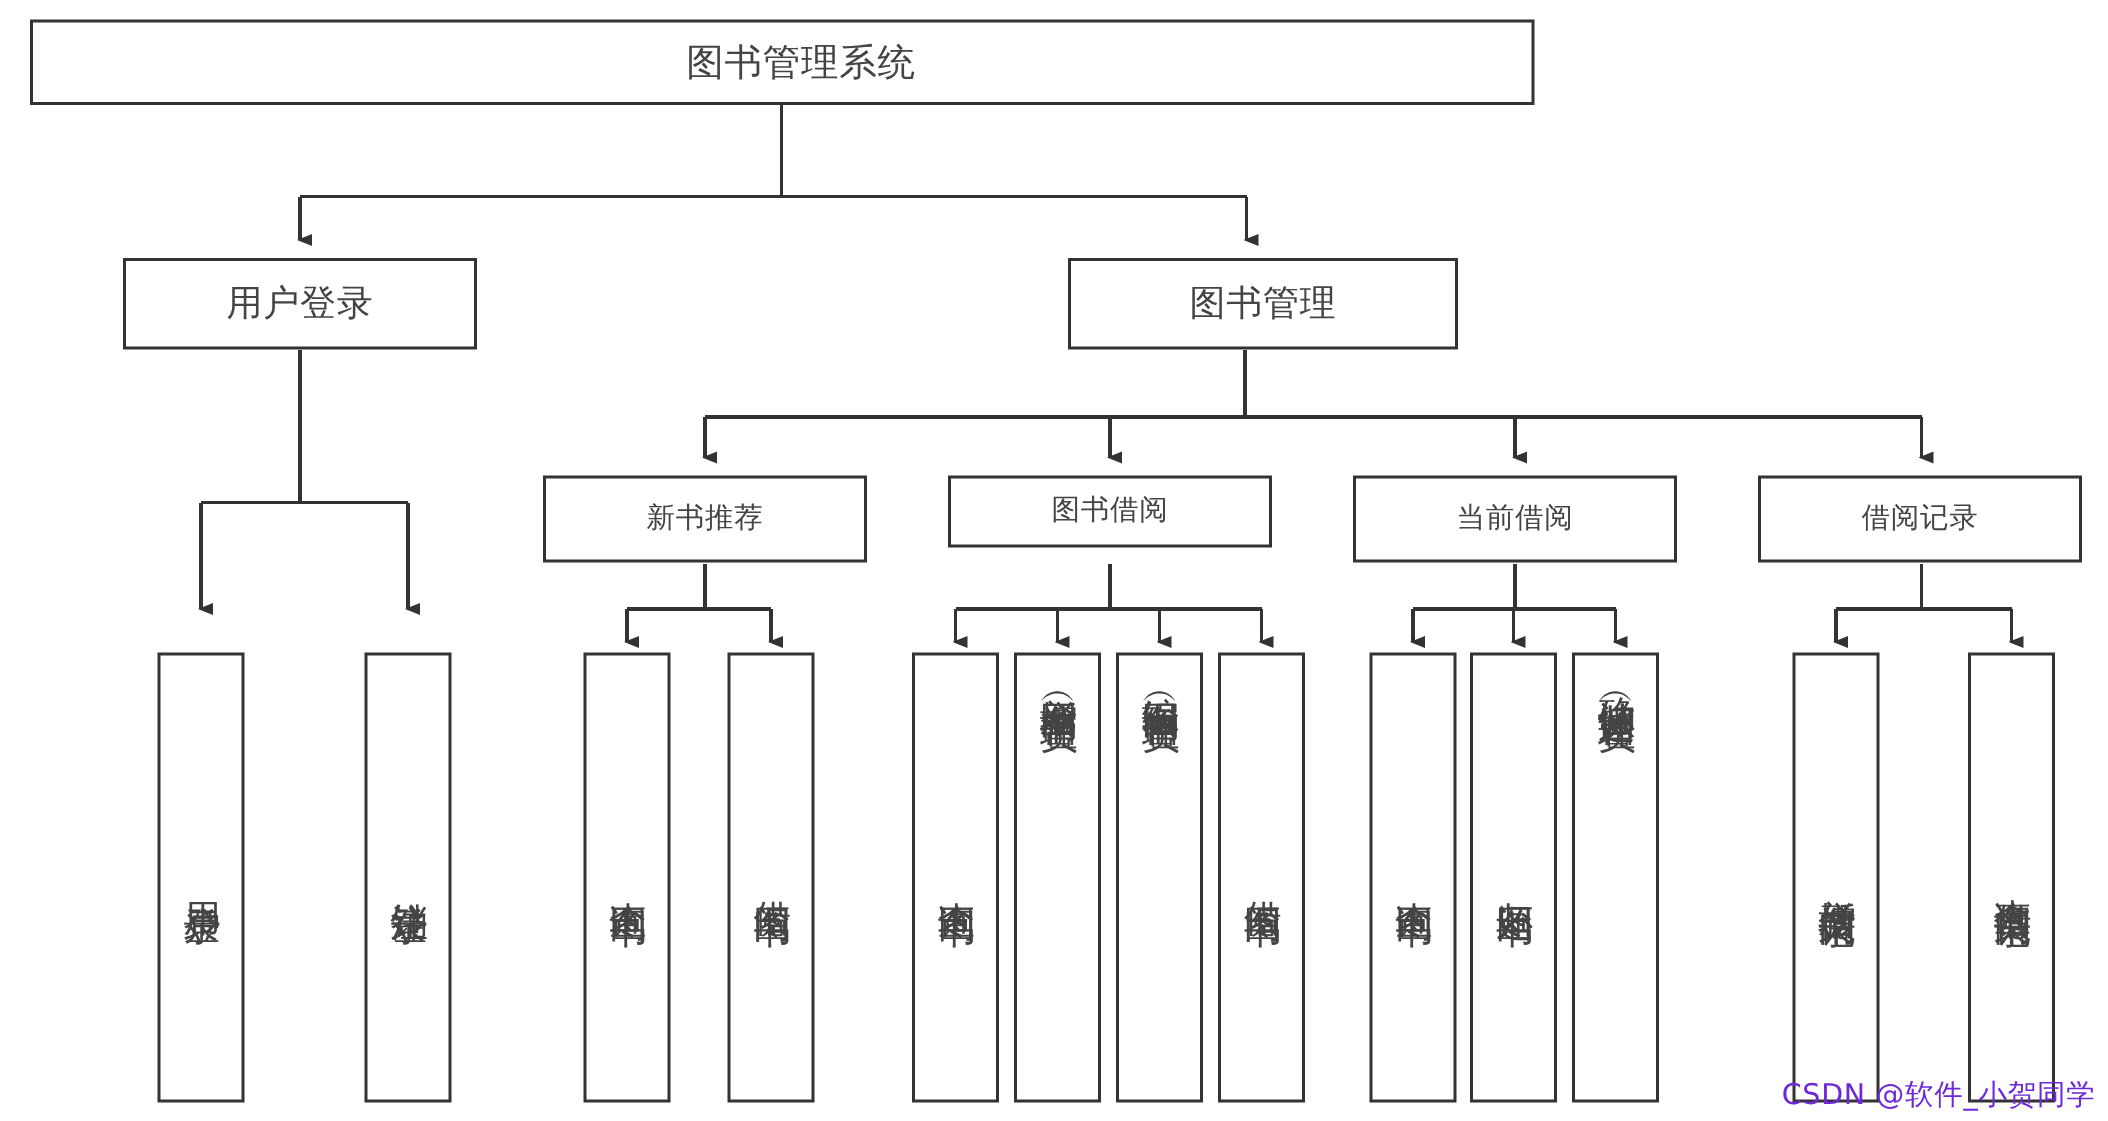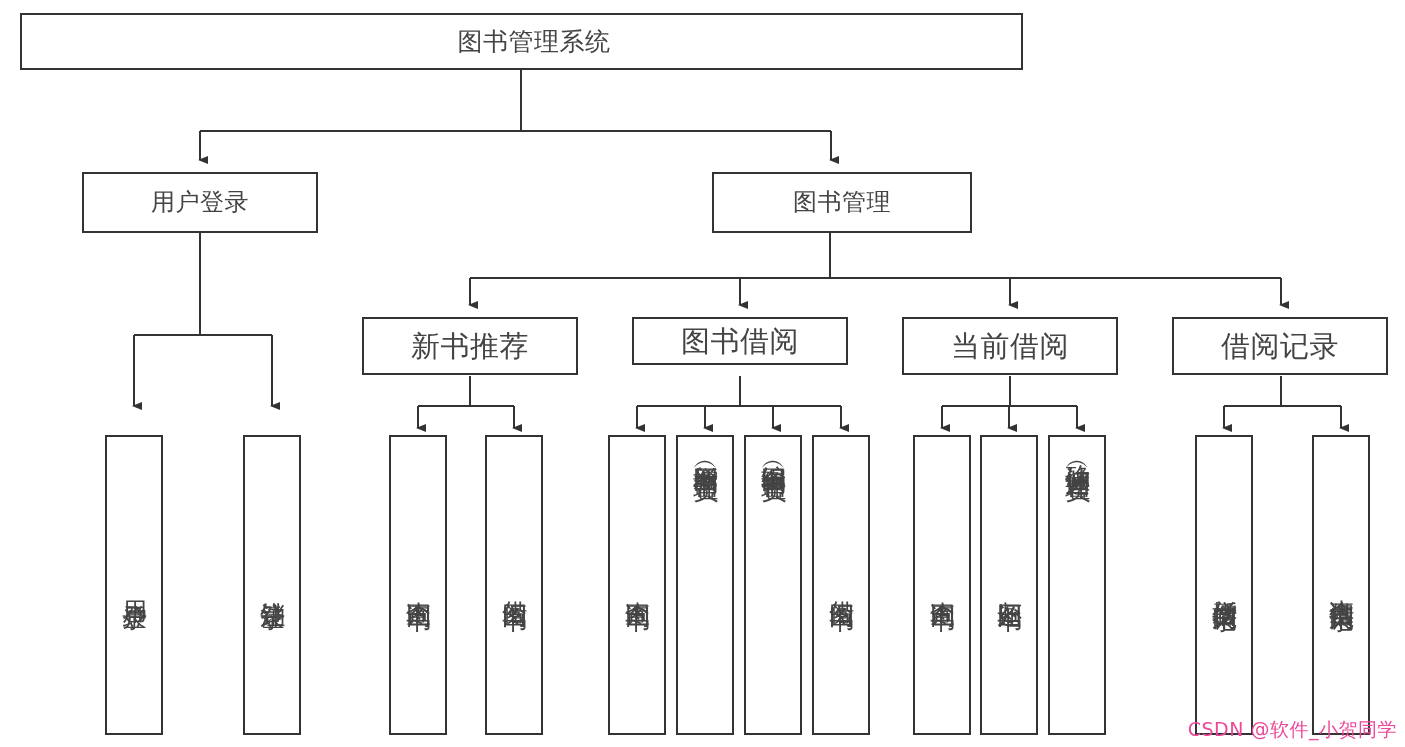--- a/index.html
+++ b/index.html
@@ -33,21 +33,21 @@
   }
   .node .lbl{
     color:#444444;
     line-height:1.12;
     letter-spacing:.5px;
     text-align:center;
     white-space:nowrap;
   }
   .node.root .lbl{ font-size:25px; }
   .node.l2 .lbl{ font-size:24px; }
-  .node.l3 .lbl{ font-size:29px; }
+  .node.l3 .lbl{ font-size:19px; }
   .node.leaf{
     align-items:flex-start;
     justify-content:center;
     padding-top:8px;
     border-width:2px;
   }
   .node.leaf .lbl{
     writing-mode:vertical-rl;
     text-orientation:upright;
     font-size:25px;
@@ -56,21 +56,21 @@
     white-space:nowrap;
     max-height:288px;
   }
   .node.leaf.tall .lbl{ max-height:288px; }
   .node.leaf.mid   { align-items:center; padding-top:0; }
   .watermark{
     position:absolute;
     right:8px;
     bottom:4px;
     font-size:19px;
-    color:#ec4899;
+    color:#6d28d9;
     white-space:nowrap;
     letter-spacing:.5px;
     text-align:center;
   }
 </style>
 </head>
 <body>
 
 <div id="canvas">
 

